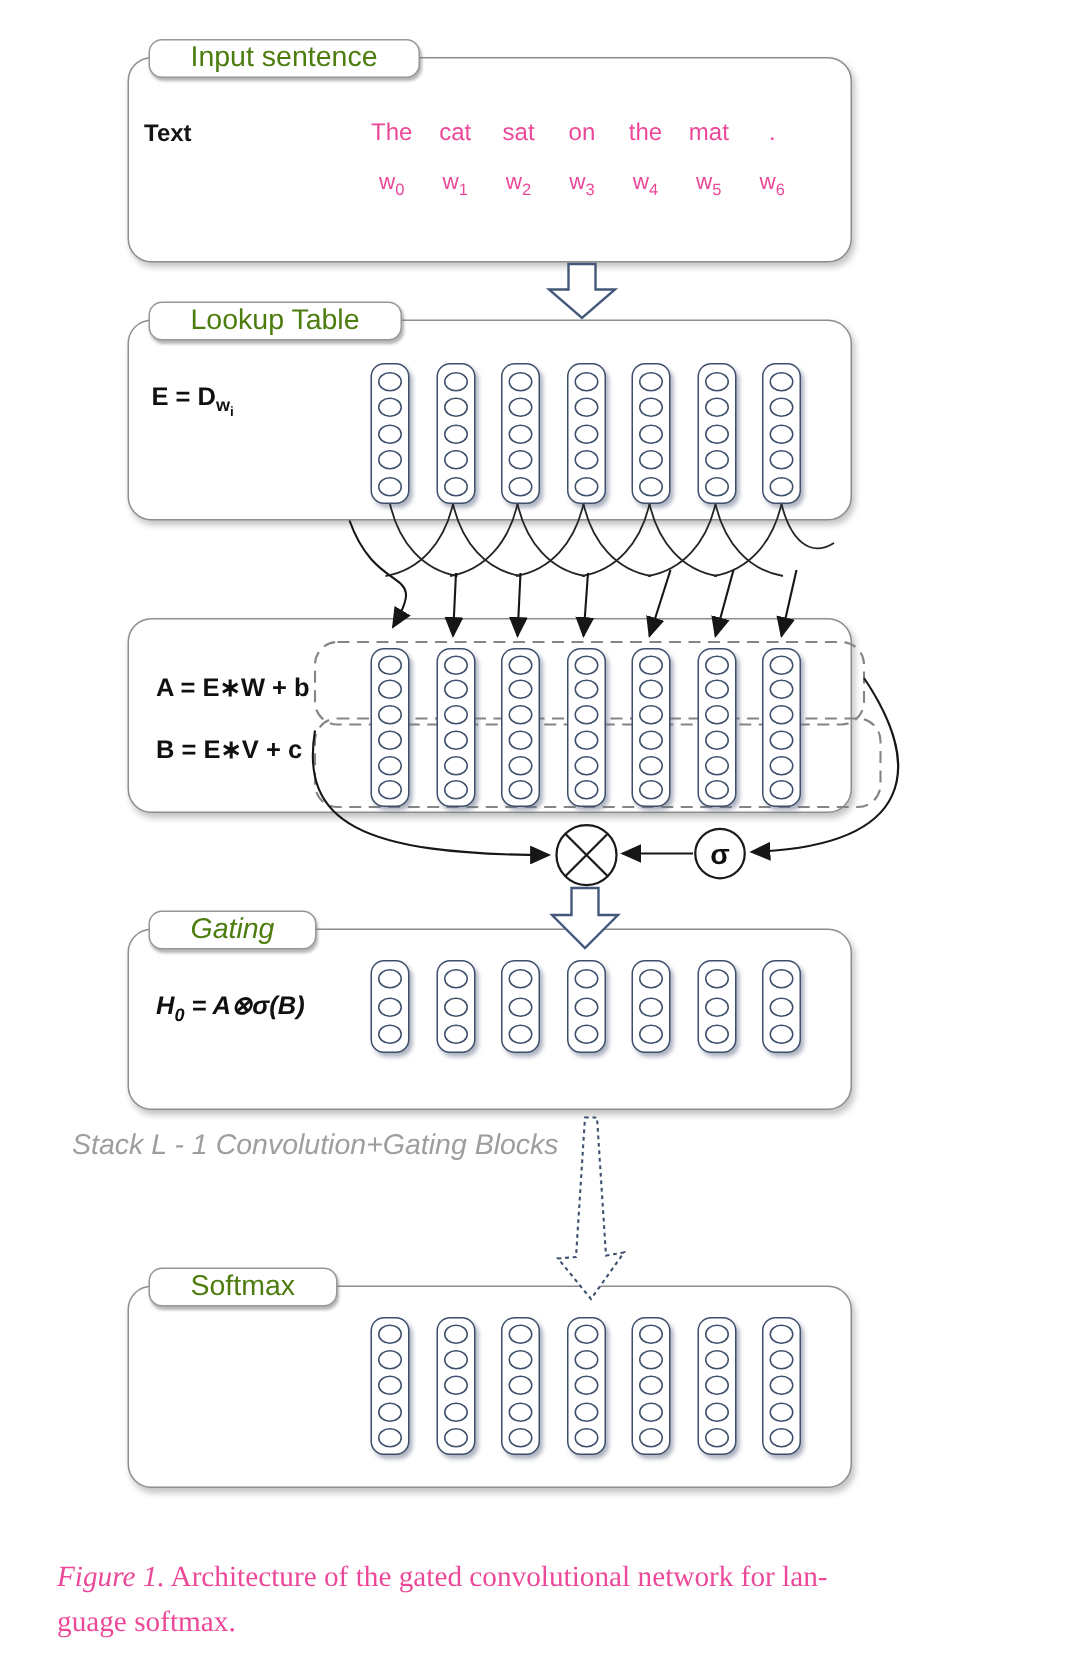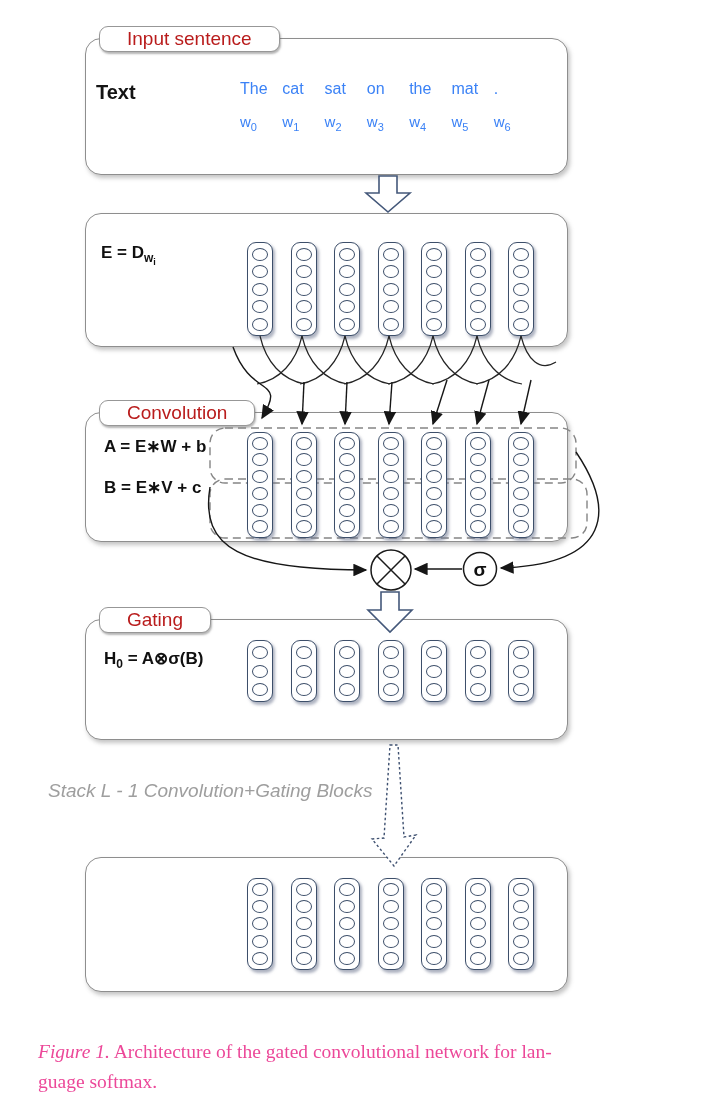--- a/index.html
+++ b/index.html
@@ -6,43 +6,43 @@
   body{width:720px;height:1109px;position:relative;background:#ffffff;
        font-family:"Liberation Sans", sans-serif;color:#141414;overflow:hidden;}
 
   
   .box{position:absolute;left:85px;width:481px;background:#fff;
        border:1.5px solid #8e8e8e;border-radius:16px;
        box-shadow:2px 3px 4px rgba(125,125,125,.45);z-index:1;}
   .tab{position:absolute;left:13px;top:-13px;height:24px;background:#fff;
        border:1.5px solid #979797;border-radius:9px;
        box-shadow:1px 2px 2px rgba(110,110,110,.5);
-       font-size:19px;line-height:23px;padding:0 27px;white-space:nowrap;color:#b91c1c;}
-  .formula{position:absolute;font-weight:bold;font-size:17px;white-space:nowrap;color:#101010;}
+       font-size:19px;line-height:23px;padding:0 27px;white-space:nowrap;color:#4d7c0f;}
+  .formula{position:absolute;font-weight:bold;font-size:17px;white-space:nowrap;color:#101010;margin-top:12px;}
   .formula sub{font-size:12px;}
   .formula sub sub{font-size:9px;}
 
   
   .wordrow{position:absolute;left:240px;width:296px;display:flex;z-index:3;}
-  .wcell{flex:1;font-size:16px;color:#3b82f6;}
+  .wcell{flex:1;text-align:center;font-size:16px;color:#ec4899;}
   .wvar{font-size:15px;}
   .wvar sub{font-size:11px;}
-  .textlabel{position:absolute;font-weight:bold;font-size:20px;}
+  .textlabel{position:absolute;font-weight:bold;font-size:16px;}
 
   
   .colwrap{position:absolute;left:247px;width:287px;display:flex;
            justify-content:space-between;z-index:5;}
   .pill{width:26px;border:1.6px solid #3d4f6a;border-radius:9px;background:#fff;
         box-shadow:2px 2.5px 3px rgba(105,115,140,.55);
         display:flex;flex-direction:column;justify-content:space-evenly;align-items:center;
         box-sizing:border-box;}
   .unit{width:16px;height:13px;border:1.6px solid #3d4f6a;border-radius:50%;
         background:#fff;box-sizing:border-box;}
 
-  .note{position:absolute;left:48px;top:780px;font-size:19px;font-style:italic;
+  .note{position:absolute;left:48px;top:753px;font-size:19px;font-style:italic;
         color:#9e9e9e;z-index:2;white-space:nowrap;}
   .caption{position:absolute;left:38px;top:1037px;width:610px;
            font-family:"Liberation Serif", serif;font-size:19.5px;line-height:30px;color:#ec4899;}
   .caption .figlabel{font-style:italic;}
 
   svg{position:absolute;left:0;top:0;}
   #svg-under{z-index:4;}
   #svg-over{z-index:6;}
   .sigma-glyph{font-family:"Liberation Sans", sans-serif;font-weight:bold;font-size:19px;}
 </style>
@@ -66,20 +66,21 @@
     <span class="wcell wvar"><span>w</span><sub>0</sub></span>
     <span class="wcell wvar"><span>w</span><sub>1</sub></span>
     <span class="wcell wvar"><span>w</span><sub>2</sub></span>
     <span class="wcell wvar"><span>w</span><sub>3</sub></span>
     <span class="wcell wvar"><span>w</span><sub>4</sub></span>
     <span class="wcell wvar"><span>w</span><sub>5</sub></span>
     <span class="wcell wvar"><span>w</span><sub>6</sub></span>
   </div>
 
 <div class="box" style="top:213px;height:132px;">
+  <div class="tab">Lookup Table</div>
   <div class="formula" style="left:15px;top:29px;">
     <span>E = D</span><sub><span>w</span><sub>i</sub></sub>
   </div>
 </div>
 <div class="colwrap" style="top:242px;height:94px;">
     <div class="pill">
       <div class="unit"></div>
       <div class="unit"></div>
       <div class="unit"></div>
       <div class="unit"></div>
@@ -123,21 +124,20 @@
     <div class="pill">
       <div class="unit"></div>
       <div class="unit"></div>
       <div class="unit"></div>
       <div class="unit"></div>
       <div class="unit"></div>
     </div>
   </div>
 
 <div class="box" style="top:412px;height:128px;">
-  <div class="tab">Convolution</div>
   <div class="formula" style="left:18px;top:23px;">A = E∗W + b</div>
   <div class="formula" style="left:18px;top:64px;">B = E∗V + c</div>
 </div>
 <div class="colwrap" style="top:432px;height:106px;">
     <div class="pill">
       <div class="unit"></div>
       <div class="unit"></div>
       <div class="unit"></div>
       <div class="unit"></div>
       <div class="unit"></div>
@@ -186,21 +186,21 @@
     <div class="pill">
       <div class="unit"></div>
       <div class="unit"></div>
       <div class="unit"></div>
       <div class="unit"></div>
       <div class="unit"></div>
       <div class="unit"></div>
     </div>
   </div>
 
-<div class="box" style="top:619px;height:119px;">
+<div class="box" style="top:619px;height:119px;font-style:italic;">
   <div class="tab">Gating</div>
   <div class="formula" style="left:18px;top:28px;">
     <span>H</span><sub>0</sub><span> = A⊗σ(B)</span>
   </div>
 </div>
 <div class="colwrap" style="top:640px;height:62px;">
     <div class="pill">
       <div class="unit"></div>
       <div class="unit"></div>
       <div class="unit"></div>
@@ -233,20 +233,21 @@
     <div class="pill">
       <div class="unit"></div>
       <div class="unit"></div>
       <div class="unit"></div>
     </div>
   </div>
 
 <div class="note">Stack L - 1 Convolution+Gating Blocks</div>
 
 <div class="box" style="top:857px;height:133px;">
+  <div class="tab">Softmax</div>
 </div>
 <div class="colwrap" style="top:878px;height:92px;">
     <div class="pill">
       <div class="unit"></div>
       <div class="unit"></div>
       <div class="unit"></div>
       <div class="unit"></div>
       <div class="unit"></div>
     </div>
     <div class="pill">

